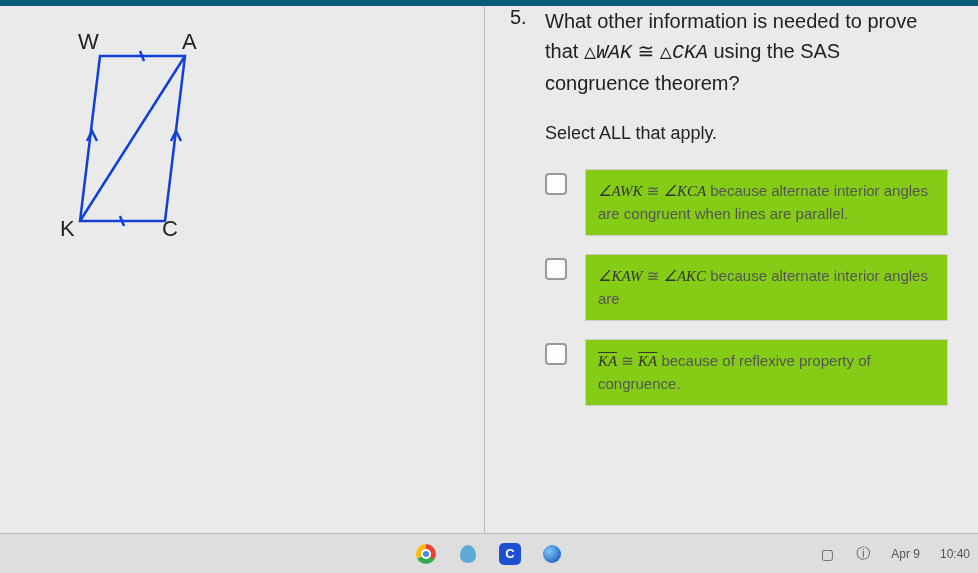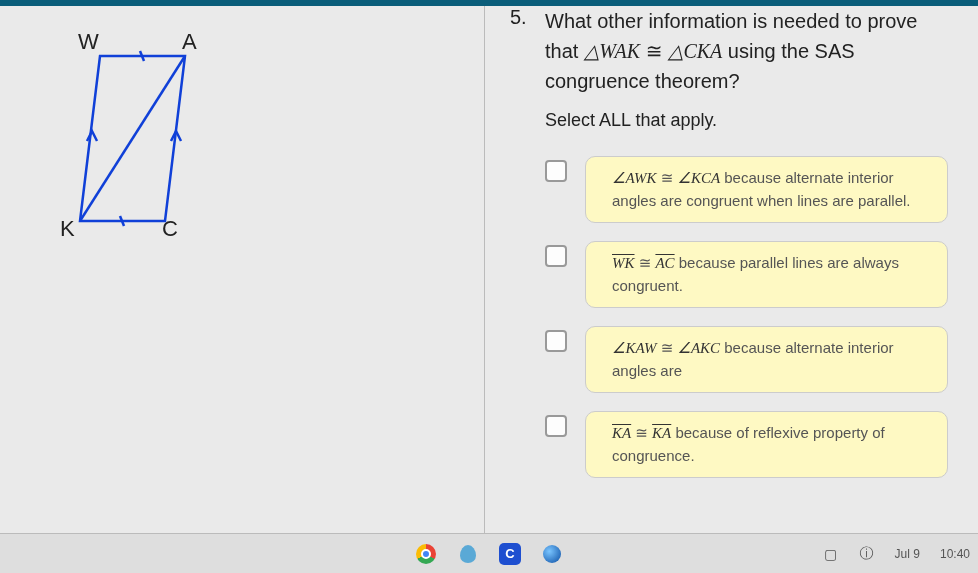--- a/index.html
+++ b/index.html
@@ -44,21 +44,21 @@
       font-size: 20px;
       color: #222;
       min-width: 20px;
     }
     .q-text {
       font-size: 20px;
       color: #222;
       line-height: 1.5;
     }
     .instruction {
-      margin-top: 14px;
+      margin-top: 25px;
       margin-left: 35px;
       font-size: 18px;
       color: #222;
     }
     .answers {
       margin-top: 25px;
       margin-left: 35px;
       display: flex;
       flex-direction: column;
       gap: 18px;
@@ -72,32 +72,32 @@
       width: 22px;
       height: 22px;
       border: 2px solid #999;
       border-radius: 4px;
       background: #fdfdfd;
       flex-shrink: 0;
       margin-top: 4px;
     }
     .answer-box {
       border: 1px solid #ccc;
-      background: #fef9c3;
-      padding: 10px 26px;
-      border-radius: 10px;
+      background: #84cc16;
+      padding: 10px 12px;
+      border-radius: 1px;
       font-size: 15px;
       color: #555;
       line-height: 1.5;
       flex: 1;
     }
     .answer-box .math { color: #333; }
     .overline { text-decoration: overline; font-style: italic; font-family: "Times New Roman", serif; }
     .angle { font-style: italic; font-family: "Times New Roman", serif; }
-    .italic-math { font-style: italic; font-family: Liberation Serif, serif; }
+    .italic-math { font-style: italic; font-family: Liberation Mono, monospace; }
 
     .taskbar {
       position: absolute;
       bottom: 0; left: 0; right: 0;
       height: 40px;
       background: #dedede;
       border-top: 1px solid #bbb;
       display: flex;
       align-items: center;
       padding: 0 8px;
@@ -190,26 +190,20 @@
 
     <div class="answers">
 
       <div class="answer-row">
         <div class="checkbox"></div>
         <div class="answer-box">
           <span class="math angle">∠AWK</span> <span>≅</span> <span class="math angle">∠KCA</span><span> because alternate interior angles are congruent when lines are parallel.</span>
         </div>
       </div>
 
-      <div class="answer-row">
-        <div class="checkbox"></div>
-        <div class="answer-box">
-          <span class="math overline">WK</span> <span>≅</span> <span class="math overline">AC</span><span> because parallel lines are always congruent.</span>
-        </div>
-      </div>
 
       <div class="answer-row">
         <div class="checkbox"></div>
         <div class="answer-box">
           <span class="math angle">∠KAW</span> <span>≅</span> <span class="math angle">∠AKC</span><span> because alternate interior angles are</span>
         </div>
       </div>
 
       <div class="answer-row">
         <div class="checkbox"></div>
@@ -233,16 +227,16 @@
     <div class="task-icon">
         <div class="c-badge">C</div>
       </div>
     <div class="task-icon">
         <div class="blue-dot"></div>
       </div>
   </div>
   <div class="task-right">
     <span class="sys-icon">▢</span>
     <span class="sys-icon">ⓘ</span>
-    <span>Jul 9</span>
+    <span>Apr 9</span>
     <span>10:40</span>
   </div>
 </div>
 
 </body></html>

